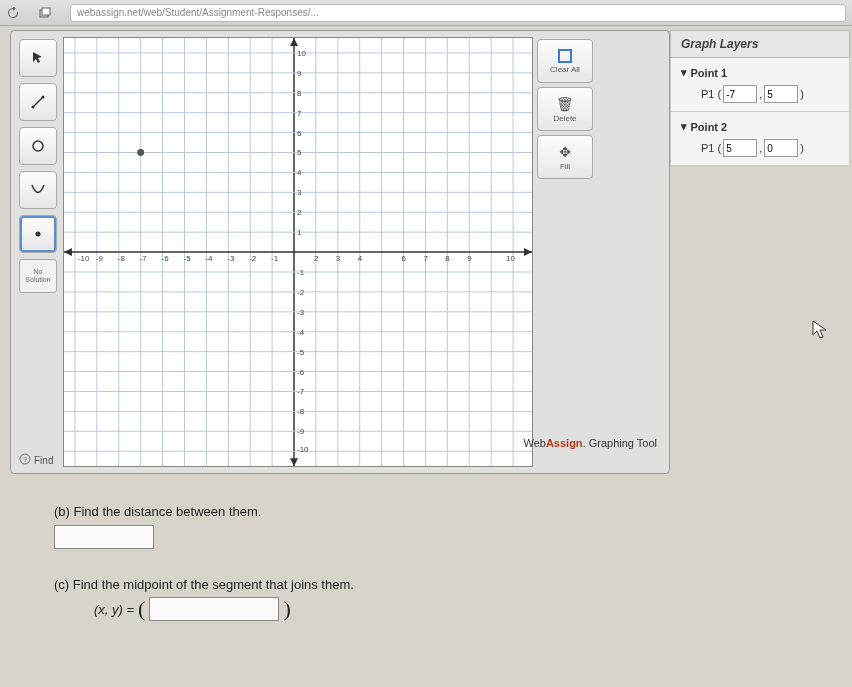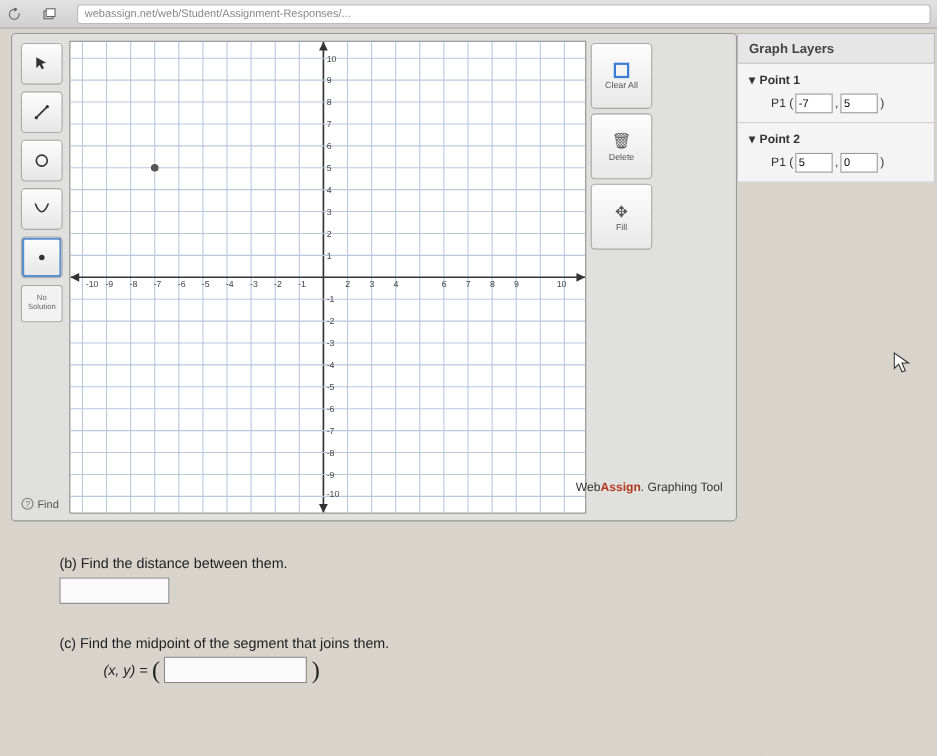--- a/index.html
+++ b/index.html
@@ -21,29 +21,29 @@
   .help-row { position:absolute; bottom:6px; left:8px; font-size:10px; color:#555; display:flex; align-items:center; gap:3px; }
   
   .graph-area { position: relative; width: 470px; height: 430px; background: #fff; border: 1px solid #888; margin: 2px; }
   .grid { position:absolute; inset:0; }
   .grid line { stroke:#b8c8dd; stroke-width:1; }
   .grid line.axis { stroke:#333; stroke-width:1.5; }
   .tick-label { font-size:8px; fill:#444; }
   .plotted-point { fill:#555; }
   
   .action-col { width: 60px; display:flex; flex-direction:column; gap:4px; padding:4px 2px; }
-  .act-btn { height:60px; background:linear-gradient(#fdfdfd,#e8e8e8); border:1px solid #aaa; border-radius:4px; display:flex; flex-direction:column; align-items:center; justify-content:center; font-size:8px; color:#555; gap:2px; cursor:pointer; }
+  .act-btn { height:44px; background:linear-gradient(#fdfdfd,#e8e8e8); border:1px solid #aaa; border-radius:4px; display:flex; flex-direction:column; align-items:center; justify-content:center; font-size:8px; color:#555; gap:2px; cursor:pointer; }
   .act-btn .ico { font-size:14px; }
   .clear-ico { width:14px; height:14px; border:2px solid #3a7bd5; }
   
   .footer-brand { position:absolute; bottom:24px; right:12px; font-size:11px; color:#333; }
   .footer-brand b { color:#b33a1f; }
   
   .layers-panel { width: 180px; margin-top:4px; }
-  .layers-head { background:#e6e6e6; border:1px solid #bbb; padding:6px 10px; font-size:12px; font-weight:bold; color:#444; }
+  .layers-head { background:#e6e6e6; border:1px solid #bbb; padding:6px 10px; font-size:12px; font-weight:bold; color:#444;font-style:italic; }
   .layer-item { background:#f4f4f4; border:1px solid #ccc; border-top:none; padding:8px 10px; font-size:11px; color:#333; }
   .layer-title { font-weight:bold; margin-bottom:6px; display:flex; align-items:center; gap:4px; }
   .coord-row { display:flex; align-items:center; gap:2px; font-size:11px;margin-left:20px; }
   .coord-row input { width:34px; height:18px; border:1px solid #999; font-size:10px; padding:0 2px; background:#fff; }
   
   .questions { padding: 30px 0 0 54px; font-size: 13px; color:#222; }
   .q-block { margin-bottom: 28px; }
   .ans-box { width:100px; height:24px; border:1px solid #888; background:#fafafa; display:inline-block; margin-top:6px; }
   .mid-row { margin-top:4px; display:flex; align-items:center; gap:4px; font-style:italic;margin-left:40px; }
   .mid-row .ans-box { width:130px; margin-top:0; }

